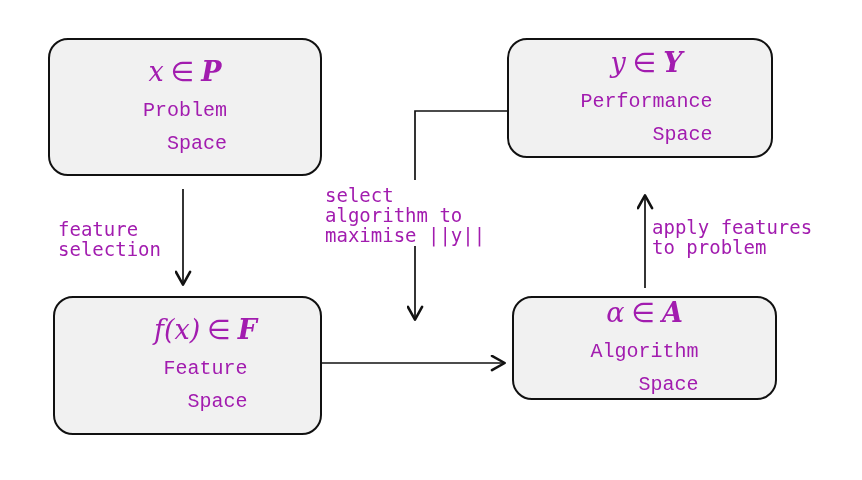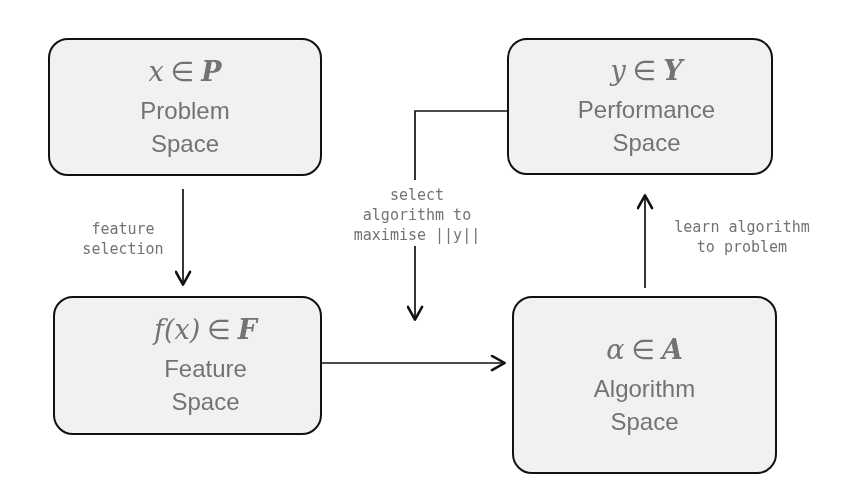--- a/index.html
+++ b/index.html
@@ -7,67 +7,67 @@
     padding: 0;
     background: #ffffff;
   }
   .canvas {
     position: relative;
     width: 862px;
     height: 480px;
     background: #ffffff;
     overflow: hidden;
     font-family: "DejaVu Sans Mono", monospace;
-    color: #737373;
+    color: #a21caf;
   }
   .arrow-layer {
     position: absolute;
     left: 0;
     top: 0;
     width: 862px;
     height: 480px;
   }
   .node {
     position: absolute;
     box-sizing: border-box;
     background: #f1f1f1;
     border: 2px solid #111111;
     border-radius: 20px;
     display: flex;
     flex-direction: column;
     align-items: center;
     justify-content: center;
   }
   .node-problem    { left: 48px;  top: 38px;  width: 274px; height: 138px; }
-  .node-performance{ left: 507px; top: 38px;  width: 266px; height: 137px; padding-left: 13px; }
+  .node-performance{ left: 507px; top: 38px;  width: 266px; height: 120px; padding-left: 13px; }
   .node-feature    { left: 53px;  top: 296px; width: 269px; height: 139px; padding-left: 36px; }
-  .node-algorithm  { left: 512px; top: 296px; width: 265px; height: 178px; }
+  .node-algorithm  { left: 512px; top: 296px; width: 265px; height: 104px; }
   .formula {
     font-family: "DejaVu Serif", serif;
     font-size: 27px;
     line-height: 34px;
     margin-bottom: 5px;
     white-space: nowrap;
   }
   .mvar { font-style: italic; }
   .mrel { font-style: normal; margin: 0 7px; font-family: "DejaVu Sans", "DejaVu Serif", serif; }
   .mset { font-style: italic; font-weight: bold; }
   .node-label {
-    font-family: Liberation Sans, sans-serif;
-    font-size: 24px;
+    font-family: Liberation Mono, monospace;
+    font-size: 20px;
     line-height: 33px;
-    text-align: center;
+    text-align: right;
     white-space: pre-line;
   }
   .edge-label {
     position: absolute;
     font-family: "DejaVu Sans Mono", monospace;
-    font-size: 15px;
+    font-size: 19px;
     line-height: 20px;
-    text-align: center;
+    text-align: left;
     white-space: pre-line;
   }
   .label-feature-selection { left: 58px;  top: 219px; width: 130px; }
   .label-select-algorithm  { left: 325px; top: 185px; width: 184px; }
   .label-learn-mapping     { left: 326px; top: 373px; width: 184px; }
   .label-apply-algorithm   { left: 652px; top: 217px; width: 180px; }
 </style>
 </head>
 <body>
 
@@ -119,16 +119,16 @@
   </div>
 
   <div class="edge-label label-feature-selection">feature
 selection</div>
 
   <div class="edge-label label-select-algorithm">select
 algorithm to
 maximise ||y||</div>
 
 
-  <div class="edge-label label-apply-algorithm">learn algorithm
+  <div class="edge-label label-apply-algorithm">apply features
 to problem</div>
 
 </div>
 
 </body></html>

